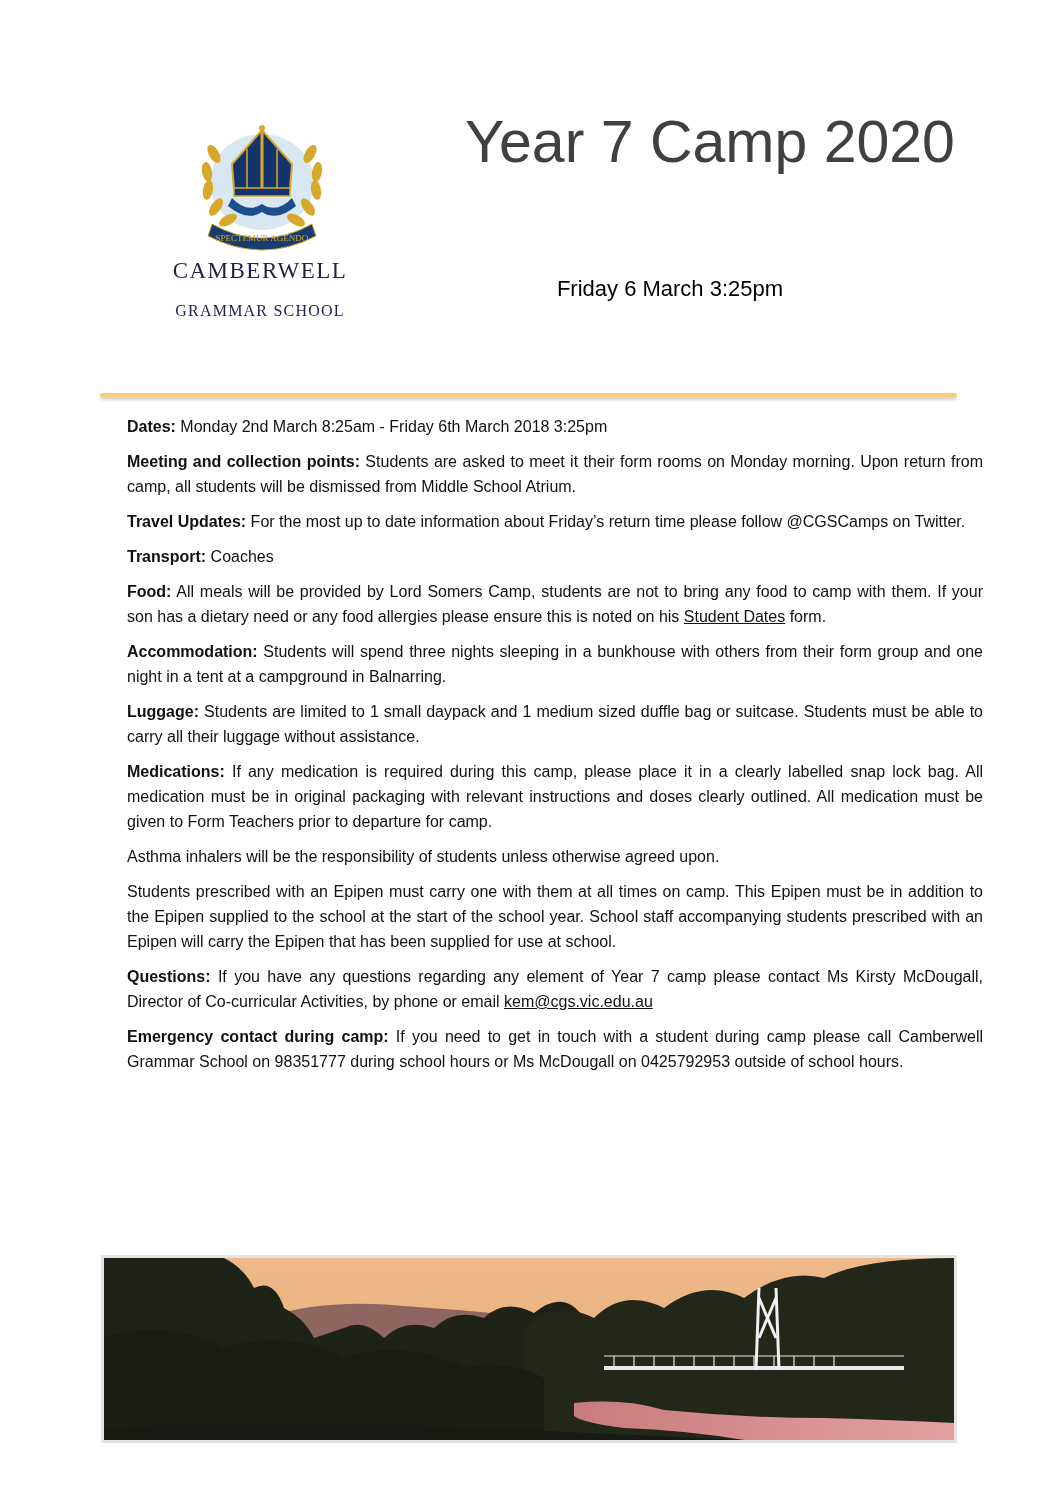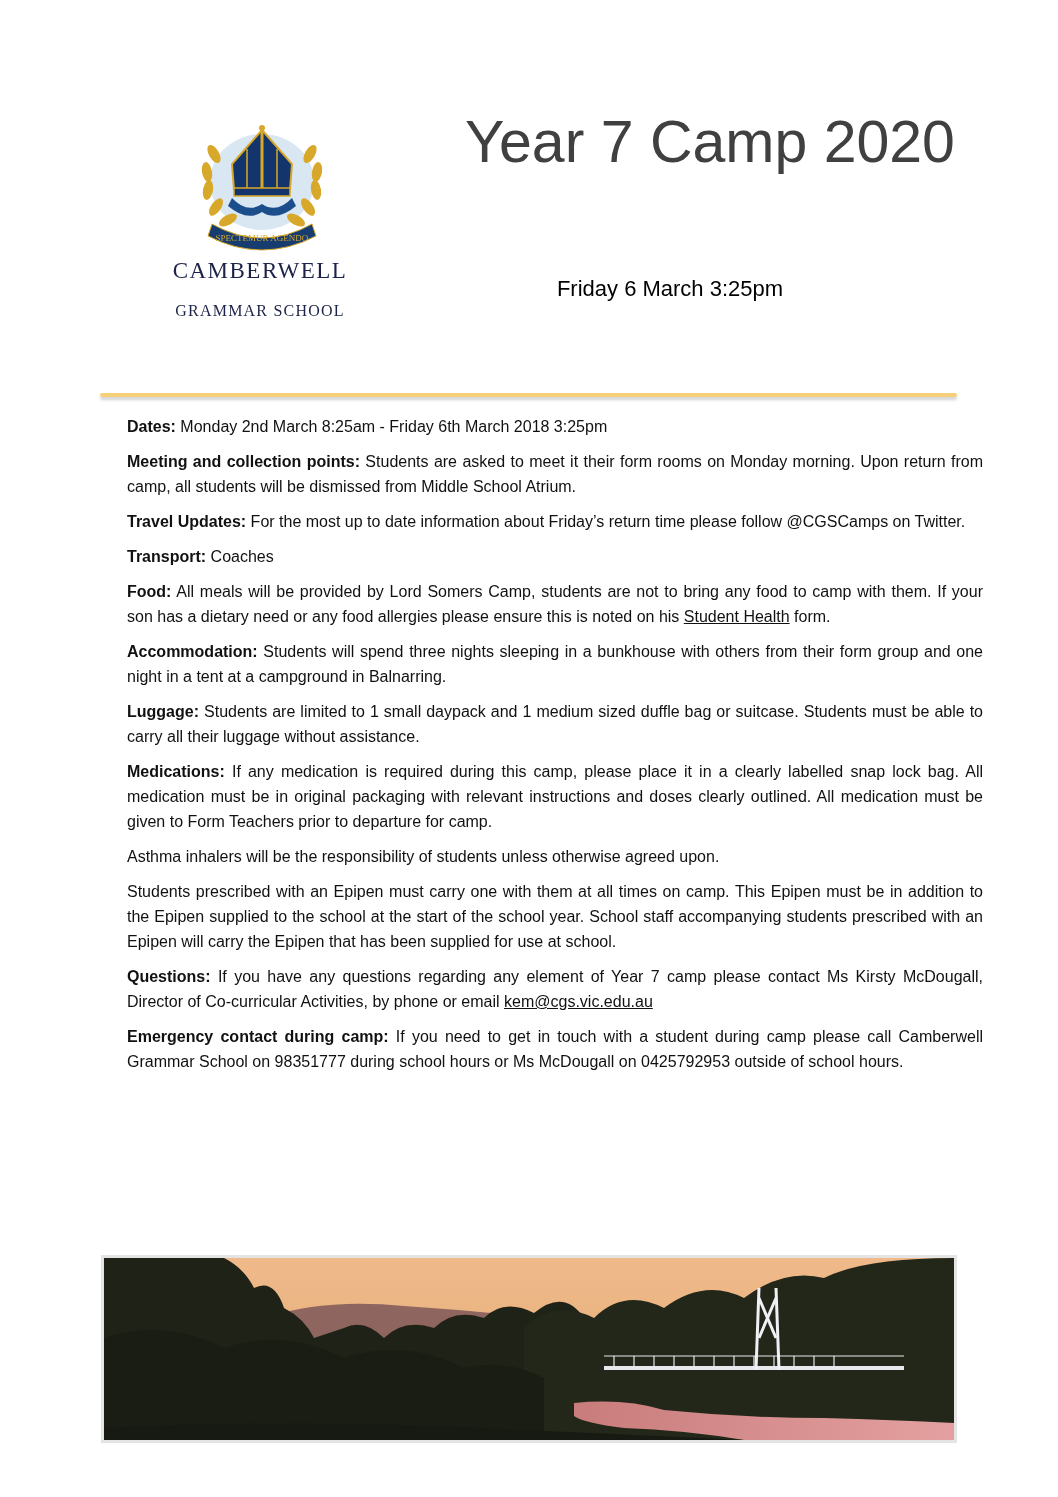--- a/index.html
+++ b/index.html
@@ -66,21 +66,21 @@
   <div>Friday 6 March 3:25pm</div>
 </div>
 
 <div class="divider"></div>
 
 <div class="content">
   <p><span class="lbl">Dates:</span><span> Monday 2nd March 8:25am  - Friday 6th March 2018 3:25pm</span></p>
   <p><span class="lbl">Meeting and collection points:</span><span> Students are asked to meet it their form rooms on Monday morning. Upon return from camp, all students will be dismissed from Middle School Atrium.</span></p>
   <p><span class="lbl">Travel Updates:</span><span> For the most up to date information about Friday’s return time please follow @CGSCamps on Twitter.</span></p>
   <p><span class="lbl">Transport:</span><span> Coaches</span></p>
-  <p><span class="lbl">Food:</span><span> All meals will be provided by Lord Somers Camp, students are not to bring any food to camp with them. If your son has a dietary need or any food allergies please ensure this is noted on his </span><a>Student Health</a><span> form.</span></p>
+  <p><span class="lbl">Food:</span><span> All meals will be provided by Lord Somers Camp, students are not to bring any food to camp with them. If your son has a dietary need or any food allergies please ensure this is noted on his </span><a>Student Dates</a><span> form.</span></p>
   <p><span class="lbl">Accommodation:</span><span> Students will spend three nights sleeping in a bunkhouse with others from their form group and one night in a tent at a campground in Balnarring.</span></p>
   <p><span class="lbl">Luggage:</span><span> Students are limited to 1 small daypack and 1 medium sized duffle bag or suitcase. Students must be able to carry all their luggage without assistance.</span></p>
   <p><span class="lbl">Medications:</span><span> If any medication is required during this camp, please place it in a clearly labelled snap lock bag. All medication must be in original packaging with relevant instructions and doses clearly outlined. All medication must be given to Form Teachers prior to departure for camp.</span></p>
   <p><span>Asthma inhalers will be the responsibility of students unless otherwise agreed upon.</span></p>
   <p><span>Students prescribed with an Epipen must carry one with them at all times on camp. This Epipen must be in addition to the Epipen supplied to the school at the start of the school year. School staff accompanying students prescribed with an Epipen will carry the Epipen that has been supplied for use at school.</span></p>
   <p><span class="lbl">Questions:</span><span> If you have any questions regarding any element of Year 7 camp please contact Ms Kirsty McDougall, Director of Co-curricular Activities, by phone or email </span><a>kem@cgs.vic.edu.au</a></p>
   <p><span class="lbl">Emergency contact during camp:</span><span> If you need to get in touch with a student during camp please call Camberwell Grammar School on 98351777 during school hours or Ms McDougall on 0425792953 outside of school hours.</span></p>
 </div>
 
 <div class="photo">

